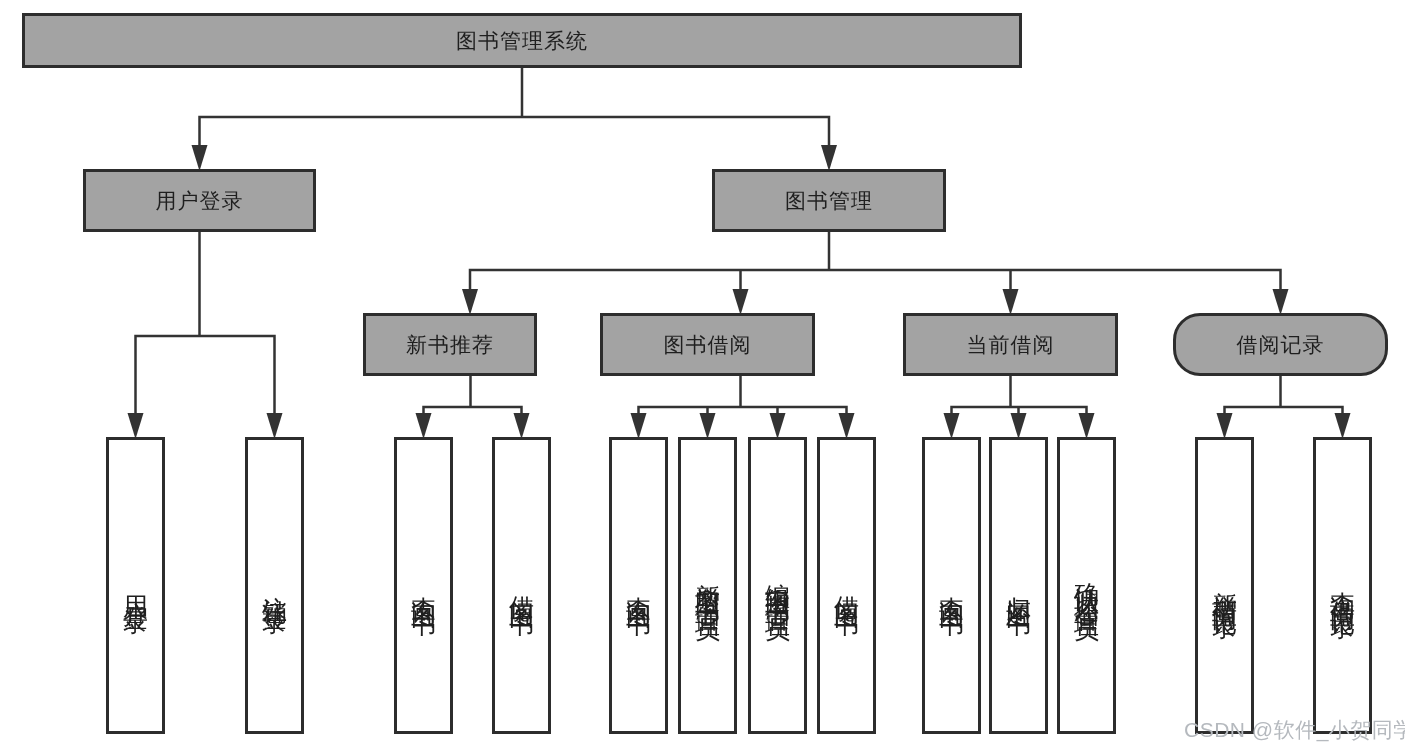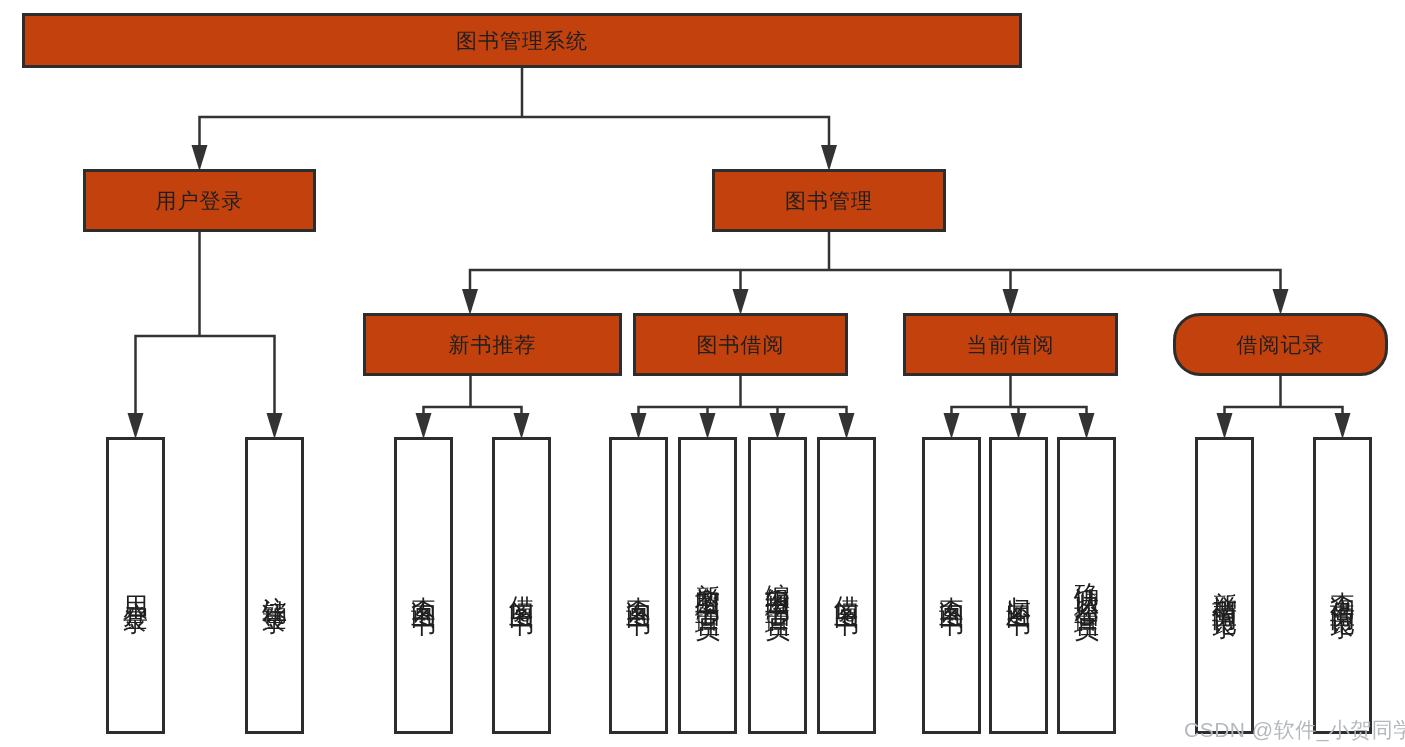--- a/index.html
+++ b/index.html
@@ -14,21 +14,21 @@
   }
   .wires {
     position: absolute;
     left: 0; top: 0;
     width: 1405px; height: 747px;
     pointer-events: none;
   }
   .node {
     position: absolute;
     border: 3px solid #2d2d2d;
-    background: #c2410c;
+    background: #a3a3a3;
     display: flex;
     align-items: center;
     justify-content: center;
     font-size: 21px;
     color: #1f1f1f;
     letter-spacing: 1px;
     white-space: nowrap;
   }
   .leaf {
     position: absolute;
@@ -95,22 +95,22 @@
       <polygon points="1216.5,413 1232.5,413 1224.5,439"></polygon>
       <polygon points="1334.5,413 1350.5,413 1342.5,439"></polygon>
     </g>
   </svg>
 
   <div class="node" style="left:22px; top:13px; width:1000px; height:55px;">图书管理系统</div>
 
   <div class="node" style="left:83px; top:169px; width:233px; height:63px;">用户登录</div>
   <div class="node" style="left:712px; top:169px; width:234px; height:63px;font-family:Liberation Mono, monospace;">图书管理</div>
 
-  <div class="node" style="left:363px; top:313px; width:259px; height:63px;">新书推荐</div>
-  <div class="node" style="left:633px; top:313px; width:215px; height:63px;">图书借阅</div>
+  <div class="node" style="left:363px; top:313px; width:174px; height:63px;">新书推荐</div>
+  <div class="node" style="left:600px; top:313px; width:215px; height:63px;">图书借阅</div>
   <div class="node" style="left:903px; top:313px; width:215px; height:63px;text-align:right;">当前借阅</div>
   <div class="node" style="left:1173px; top:313px; width:215px; height:63px;border-radius:27px;">借阅记录</div>
 
   <div class="leaf" style="left:106px;">
     <span class="vtext">用户登录</span>
   </div>
   <div class="leaf" style="left:245px;">
     <span class="vtext">注销登录</span>
   </div>
 

